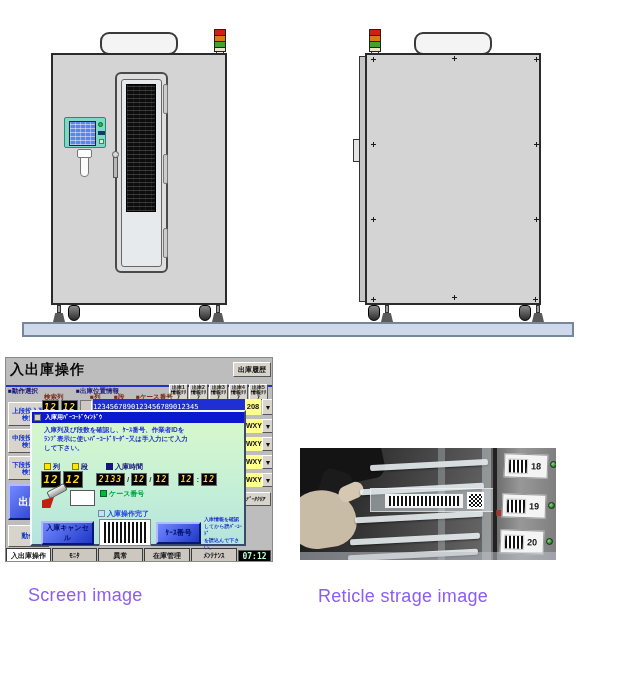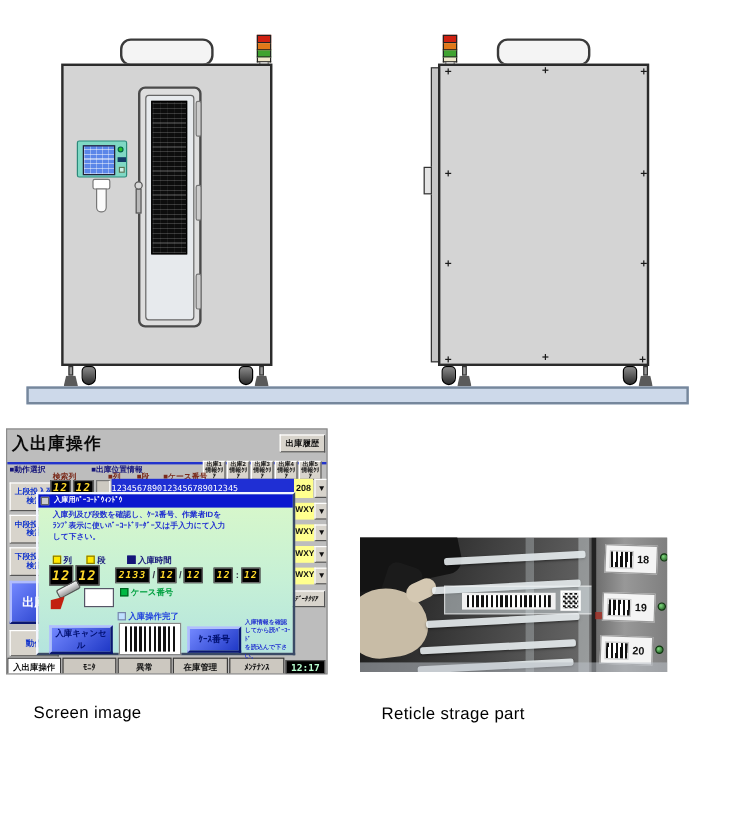--- a/index.html
+++ b/index.html
@@ -32,21 +32,21 @@
   .bc{background:repeating-linear-gradient(90deg,#111 0 2px,#fff 2px 4px)}
   .tab{position:absolute;top:190px;height:15px;background:#ccc8c0;border:1px solid #3a3a3a;font-size:7px;font-weight:bold;display:flex;align-items:center;justify-content:center;color:#111}
 
   
   .photo{position:absolute;left:300px;top:448px;width:256px;height:112px;overflow:hidden;background:linear-gradient(105deg,#151515 0%,#2d2d2d 22%,#494949 48%,#686868 75%,#7b7b7b 100%)}
   .slat{position:absolute;height:6px;background:rgba(235,240,243,.88);border-radius:2px;transform:rotate(-3deg);box-shadow:0 1px 2px rgba(0,0,0,.5)}
   .tag{position:absolute;width:44px;height:24px;background:#f4f4f4;border:1px solid #999;transform:rotate(2deg);display:flex;align-items:center;gap:3px;padding:3px}
   .qr{background:repeating-conic-gradient(#111 0% 25%,#fff 0% 50%);background-size:4px 4px}
   .gdot{position:absolute;width:7px;height:7px;border-radius:50%;background:radial-gradient(circle at 35% 35%,#7ed87e,#174f17);border:1px solid #0b350b}
 
-  .caption{position:absolute;font-size:14px;color:#000000;letter-spacing:.3px}
+  .caption{position:absolute;font-size:18px;color:#8b5cf6;letter-spacing:.3px}
 </style>
 </head>
 <body>
 
 <div id="canvas">
 
   <section>
 
     <div class="abs" style="left:22px;top:322px;width:552px;height:15px;background:#cdd9ea;border:2px solid #76879c;z-index:0"></div>
 
@@ -256,21 +256,21 @@
       <div class="abs" style="left:172px;top:104px;width:42px;font-size:5px;font-weight:bold;color:#2030d0;line-height:1.4;white-space:pre-line">入庫情報を確認
 してから読ﾊﾞｰｺｰﾄﾞ
 を読込んで下さい。</div>
     </div>
 
     <button class="tab" style="left:0;width:45px;background:#ffffff">入出庫操作</button>
     <button class="tab" style="left:46px;width:45px">ﾓﾆﾀ</button>
     <button class="tab" style="left:92px;width:45px">異常</button>
     <button class="tab" style="left:138px;width:46px">在庫管理</button>
     <button class="tab" style="left:185px;width:46px">ﾒﾝﾃﾅﾝｽ</button>
-    <div class="abs" style="left:232px;top:192px;width:33px;height:13px;background:#000;border:1px solid #555;color:#b8ffd0;font-family:'DejaVu Sans Mono',monospace;font-size:8px;font-weight:bold;text-align:center;line-height:12px">12:17</div>
+    <div class="abs" style="left:232px;top:192px;width:33px;height:13px;background:#000;border:1px solid #555;color:#b8ffd0;font-family:'DejaVu Sans Mono',monospace;font-size:8px;font-weight:bold;text-align:center;line-height:12px">07:12</div>
   </section>
 
   <section class="photo">
     <div class="abs" style="left:-12px;top:-10px;width:95px;height:48px;background:#141414;border-radius:12px;transform:rotate(-12deg)"></div>
     <div class="abs" style="left:18px;top:22px;width:30px;height:45px;background:#1b1b1b;border-radius:8px;transform:rotate(18deg)"></div>
     <div class="abs" style="left:-10px;top:42px;width:66px;height:58px;background:#c8bca6;border-radius:45% 55% 40% 40%;transform:rotate(-8deg)"></div>
     <div class="abs" style="left:38px;top:36px;width:26px;height:16px;background:#d4c8b2;border-radius:8px;transform:rotate(-25deg)"></div>
 
     <div class="slat" style="left:70px;top:14px;width:118px"></div>
     <div class="slat" style="left:60px;top:38px;width:124px"></div>
@@ -306,15 +306,15 @@
     <div class="tag" style="left:200px;top:82px">
       <div class="bc" style="width:20px;height:15px;border:1px solid #ccc"></div>
       <span style="font-size:9px;font-weight:bold;color:#111">20</span>
     </div>
     <div class="gdot" style="left:246px;top:90px"></div>
 
     <div class="abs" style="left:0;top:104px;width:256px;height:8px;background:rgba(185,192,198,.55)"></div>
   </section>
 
   <div class="caption" style="left:28px;top:585px">Screen image</div>
-  <div class="caption" style="left:318px;top:586px">Reticle strage part</div>
+  <div class="caption" style="left:318px;top:586px">Reticle strage image</div>
 
 </div>
 
 </body></html>

